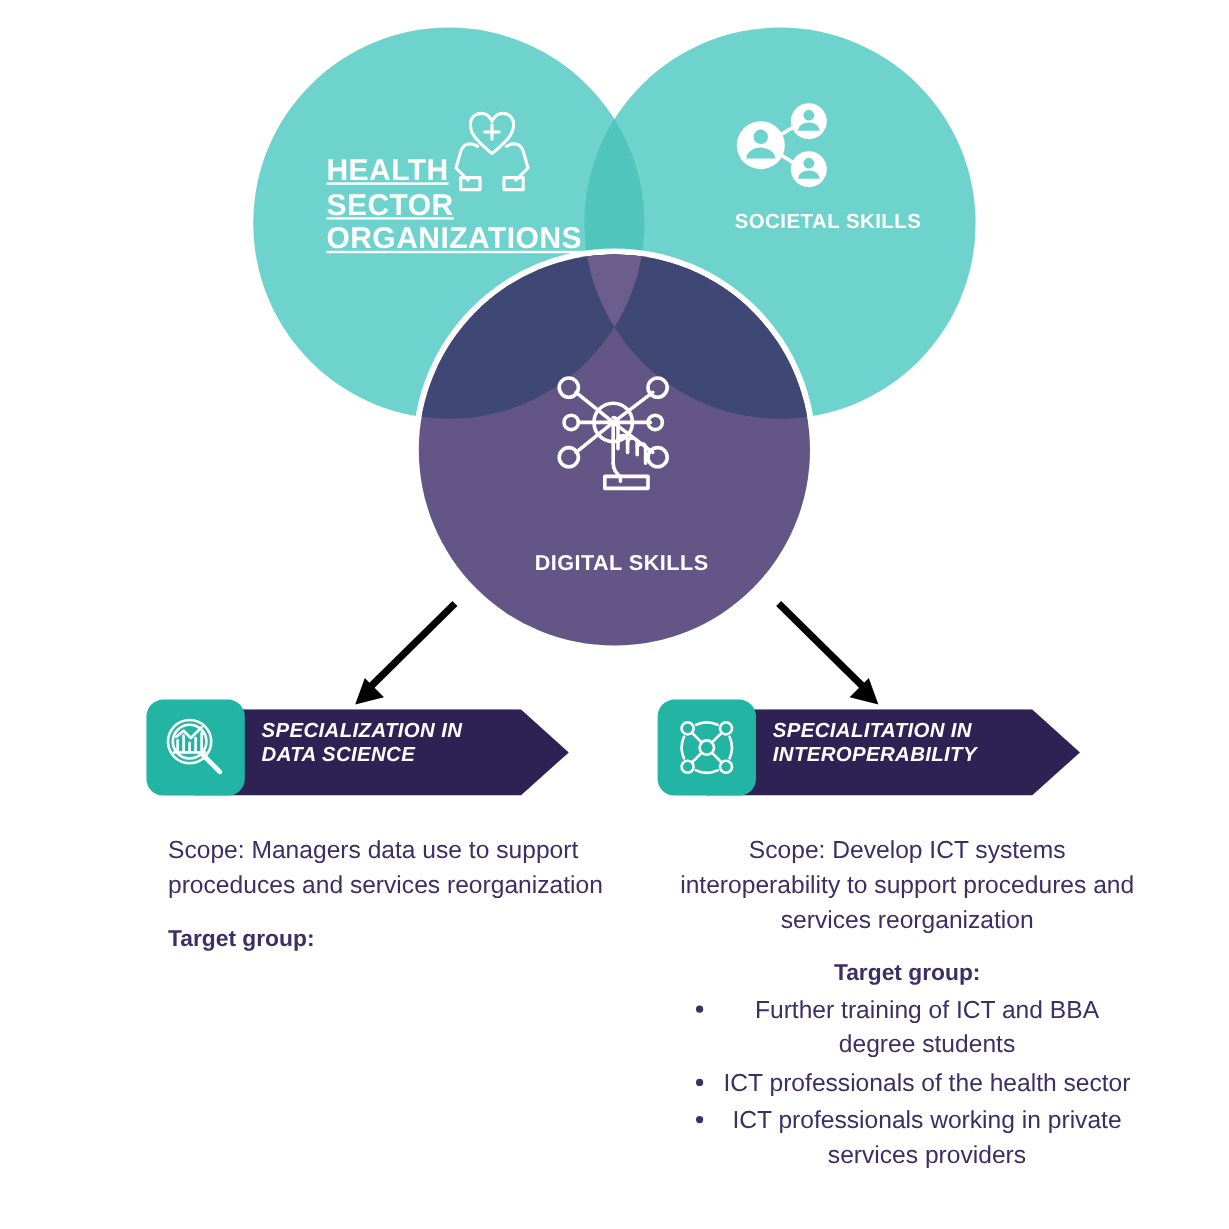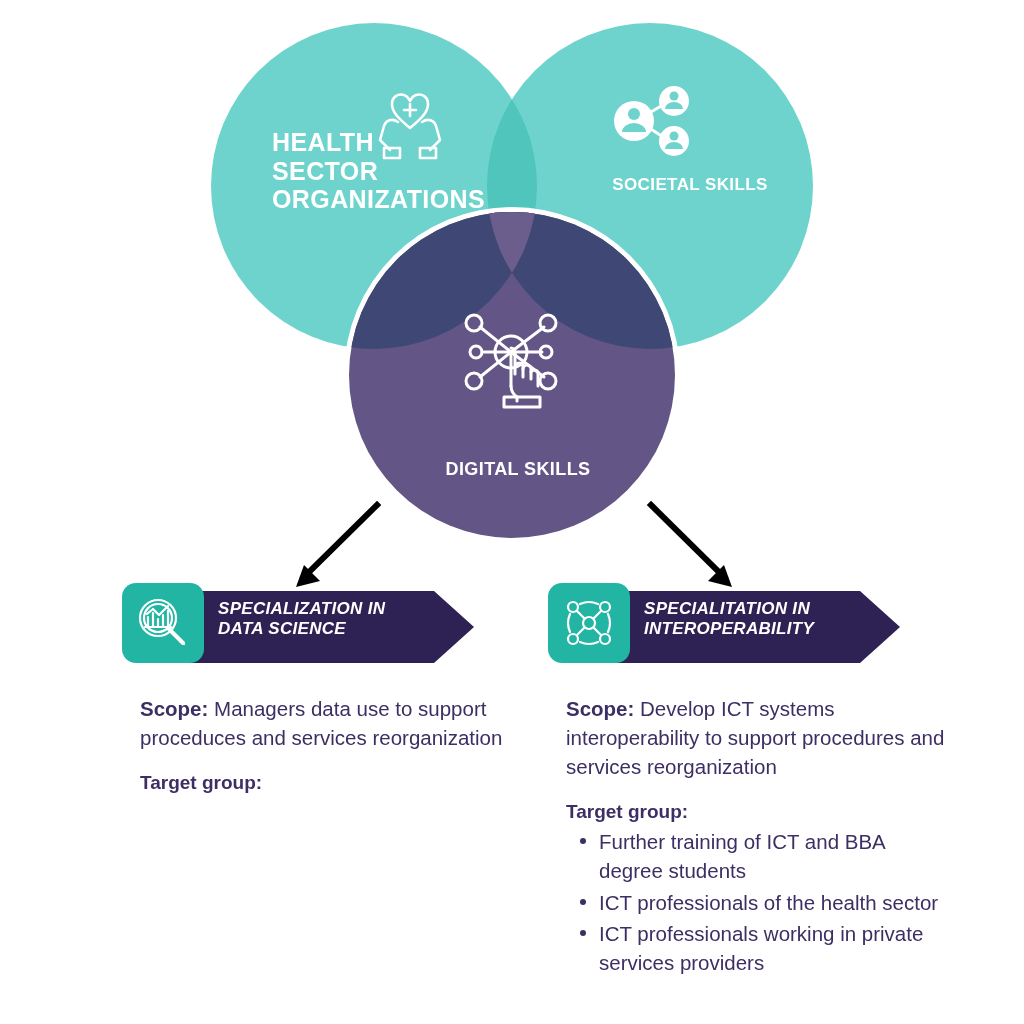--- a/index.html
+++ b/index.html
@@ -17,21 +17,21 @@
 
   .venn-label {
     position: absolute;
     color: #ffffff;
     font-weight: 700;
     letter-spacing: 0.4px;
     line-height: 1.14;
     text-transform: uppercase;
     pointer-events: none;
   }
-  #lbl-health { left: 272px; top: 128px; width: 230px; font-size: 25px; }
+  #lbl-health { left: 272px; top: 128px; width: 230px; font-size: 25px; text-decoration: underline; }
   #lbl-societal { left: 560px; top: 175px; width: 260px; font-size: 17px; text-align: center; }
   #lbl-digital { left: 378px; top: 420px; width: 280px; font-size: 18px; text-align: center; margin-top: 39px; }
 
   .venn-icon { position: absolute; pointer-events: none; }
   #ic-health { left: 368px; top: 88px; }
   #ic-societal { left: 608px; top: 82px; }
   #ic-digital { left: 452px; top: 305px; }
 
   
   .arrow-svg { position: absolute; }
@@ -58,24 +58,24 @@
     color: #ffffff;
     font-size: 17px; font-weight: 700;
     letter-spacing: 0.3px; line-height: 1.18;
     text-transform: uppercase;
     font-style: italic;
   }
 
   
   .col { position: absolute; top: 694px; color: #3D2E63; }
   #col-left  { left: 140px; width: 370px; }
-  #col-right { left: 566px; width: 380px; }
+  #col-right { left: 566px; width: 380px; text-align: center; }
 
   .scope-p { font-size: 20.5px; line-height: 1.42; margin-bottom: 20px; }
-  .scope-p b { font-weight: 700; }
+  .scope-p b { font-weight: 400; }
   .tg-head { font-size: 19px; font-weight: 700; margin-bottom: 4px; }
   ul.tg-list { list-style: none; }
   ul.tg-list li {
     position: relative;
     font-size: 20.5px; line-height: 1.42;
     padding-left: 33px; margin-bottom: 2px;
   }
   ul.tg-list li::before {
     content: ""; position: absolute;
     left: 14px; top: 11px;

